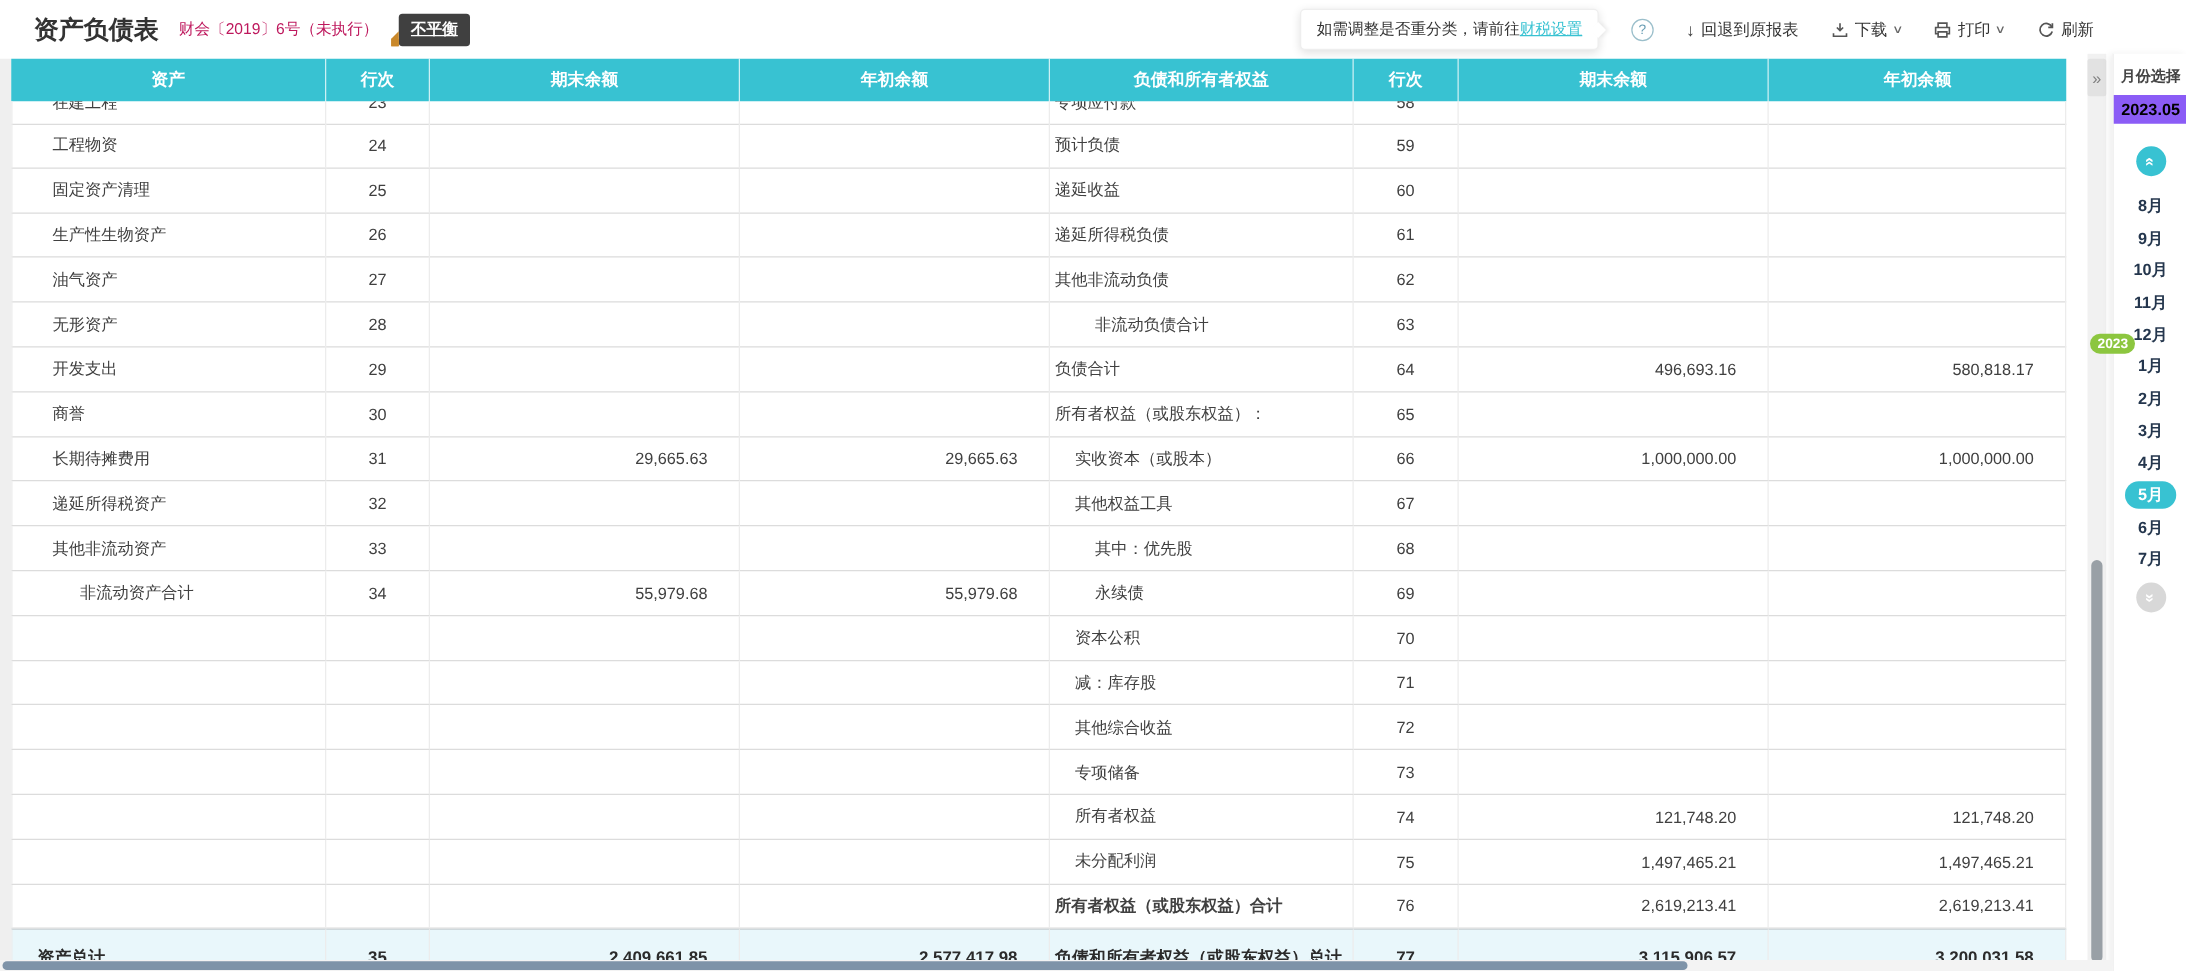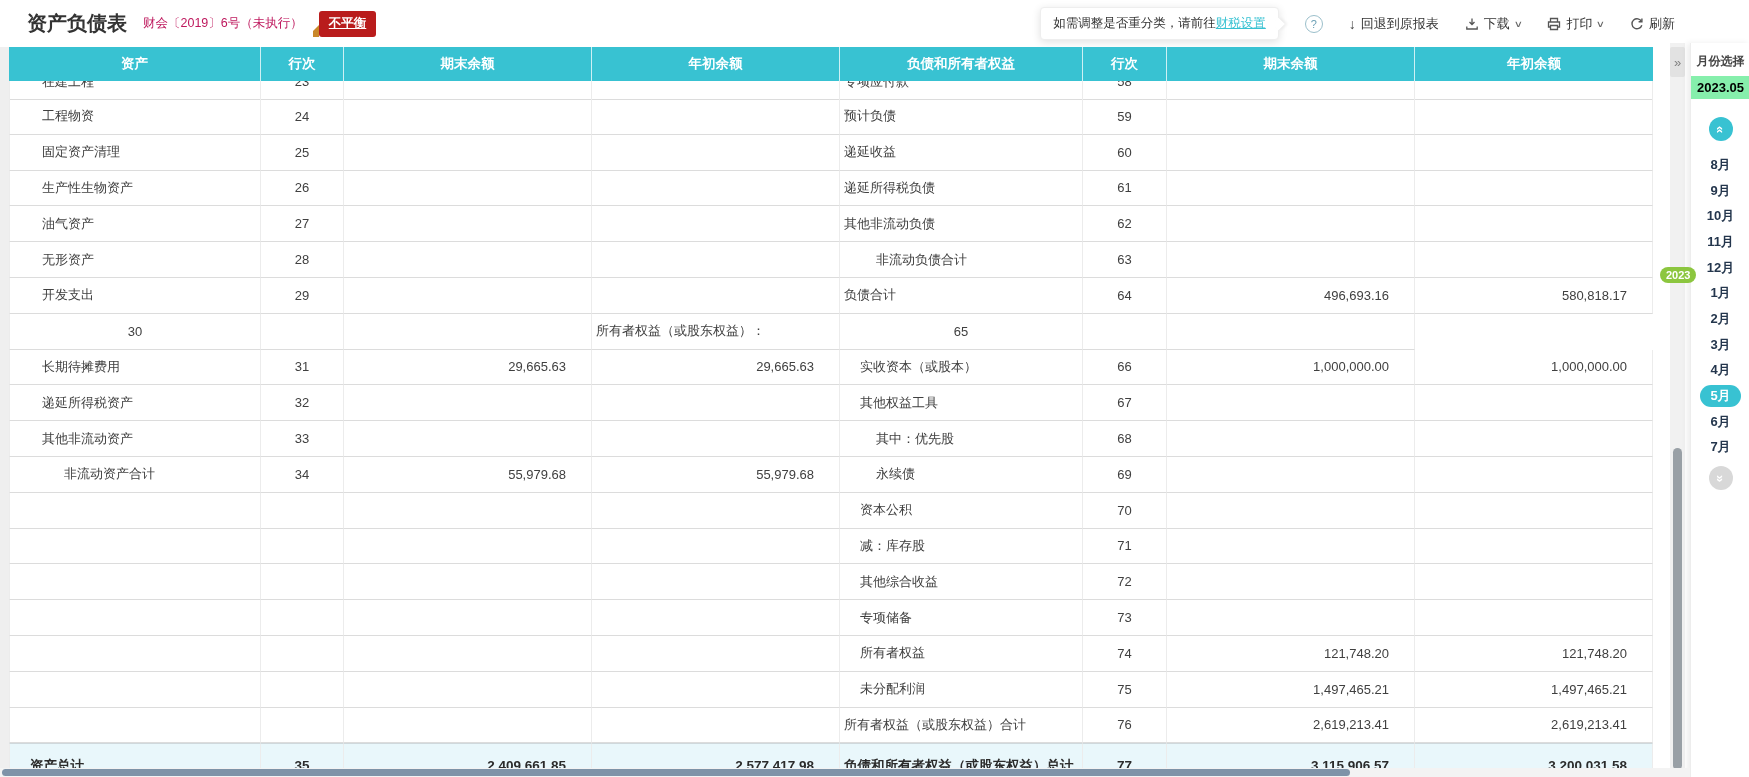--- a/index.html
+++ b/index.html
@@ -3,21 +3,21 @@
 <meta charset="utf-8">
 <style>
   html,body{margin:0;padding:0;}
   body{width:1749px;height:777px;overflow:hidden;position:relative;background:#fff;
        font-family:"Liberation Sans","DejaVu Sans",sans-serif;color:#404040;}
   
   .topbar{position:absolute;left:0;top:0;width:1749px;height:47px;background:#fff;}
   .title-group{position:absolute;left:27px;top:0;height:47px;display:flex;align-items:center;gap:16px;}
   .page-title{font-size:20px;font-weight:bold;color:#333;}
   .page-subtitle{font-size:12.5px;color:#be185d;}
-  .badge-unbalanced{position:relative;background:#b91c1c;color:#fff;font-size:12.5px;font-weight:bold;
+  .badge-unbalanced{position:relative;background:#404040;color:#fff;font-size:12.5px;font-weight:bold;
       padding:4px 10px 5px;border-radius:3px;text-decoration:underline;}
   .badge-unbalanced::before{content:"";position:absolute;left:-6px;bottom:0;
       border:6px solid transparent;border-right-color:#c9882a;border-bottom-color:#c9882a;
       border-left-width:0;border-top-width:6px;}
   .topbar-right{position:absolute;right:74px;top:0;height:47px;display:flex;align-items:center;gap:26px;}
   .tooltip{position:relative;background:#fff;border:1px solid #eee;border-radius:4px;
       box-shadow:0 2px 8px rgba(0,0,0,.12);padding:7px 12px;font-size:12.5px;color:#333;white-space:nowrap;}
   .tooltip::after{content:"";position:absolute;right:-5px;top:50%;width:9px;height:9px;background:#fff;
       transform:translateY(-50%) rotate(45deg);box-shadow:2px -2px 3px rgba(0,0,0,.06);}
   .tooltip a{color:#38c2d2;text-decoration:underline;cursor:pointer;}
@@ -53,34 +53,34 @@
   .tfoot .c-label.r{padding-left:4px;}
   
   .rightbar{position:absolute;left:1653px;top:43px;width:96px;height:734px;}
   .scroll-track{position:absolute;left:17px;top:0;width:15px;height:734px;background:#f1f1f1;}
   .collapse-btn{position:absolute;left:17px;top:4px;width:15px;height:30px;background:#e2e2e2;border-radius:2px;
       color:#808080;font-size:13px;display:flex;align-items:center;justify-content:center;cursor:pointer;}
   .v-thumb{position:absolute;left:20px;top:405px;width:9px;height:322px;background:#99a0a6;border-radius:5px;cursor:pointer;}
   .month-panel{position:absolute;left:37px;top:0;width:59px;height:734px;background:#fff;
       box-shadow:-3px 0 6px rgba(0,0,0,.07);border-left:1px solid #ededed;}
   .mp-title{font-size:12px;font-weight:bold;color:#444;text-align:center;margin-top:10px;}
-  .mp-current{margin-top:6px;background:#86efac;color:#000;font-weight:bold;font-size:13px;
+  .mp-current{margin-top:6px;background:#8b5cf6;color:#000;font-weight:bold;font-size:13px;
       text-align:center;padding:4px 0;}
   .mp-up{width:24px;height:24px;border-radius:50%;background:#38c2d2;color:#fff;margin:18px auto 8px;
       display:flex;align-items:center;justify-content:center;cursor:pointer;}
   .mp-up span{transform:rotate(90deg);font-weight:bold;font-size:13px;}
   .mp-down{width:24px;height:24px;border-radius:50%;background:#d8d8d8;color:#fff;margin:6px auto 0;
       display:flex;align-items:center;justify-content:center;cursor:pointer;}
   .mp-down span{transform:rotate(90deg);font-weight:bold;font-size:13px;}
   .month-list{margin-top:11px;}
   .month-item{height:25.7px;display:flex;align-items:center;justify-content:center;
       font-size:13px;font-weight:bold;color:#24364d;cursor:pointer;}
   .month-item.sel{color:#fff;}
   .month-item.sel .pill{background:#38c2d2;border-radius:11px;padding:2px 10px;}
-  .year-badge{position:absolute;left:7px;top:224px;background:#8cc63f;color:#fff;font-size:11px;
+  .year-badge{position:absolute;left:19px;top:224px;background:#8cc63f;color:#fff;font-size:11px;
       font-weight:bold;padding:2px 6px;border-radius:8px;z-index:5;}
   
   .h-track{position:absolute;left:0;bottom:0;width:1690px;height:9px;background:#f3f3f3;}
   .h-thumb{position:absolute;left:2px;top:1px;width:1348px;height:7px;background:#7e93a8;border-radius:4px;cursor:pointer;}
 </style>
 </head>
 <body>
 
 <div class="topbar">
   <div class="title-group">
@@ -220,20 +220,21 @@
     <div class="cell c-line">29</div>
     <div class="cell c-num"></div>
     <div class="cell c-num"></div>
     <div class="cell c-label r" style="padding-left: 4px;">负债合计</div>
     <div class="cell c-line">64</div>
     <div class="cell c-num">496,693.16</div>
     <div class="cell c-num">580,818.17</div>
   </div>
 
   <div class="trow grid8">
+    <div class="cell c-label" style="padding-left: 32px;">商誉</div>
     <div class="cell c-line">30</div>
     <div class="cell c-num"></div>
     <div class="cell c-num"></div>
     <div class="cell c-label r" style="padding-left: 4px;">所有者权益（或股东权益）：</div>
     <div class="cell c-line">65</div>
     <div class="cell c-num"></div>
     <div class="cell c-num"></div>
   </div>
 
   <div class="trow grid8">
@@ -344,21 +345,21 @@
     <div class="cell c-line">75</div>
     <div class="cell c-num">1,497,465.21</div>
     <div class="cell c-num">1,497,465.21</div>
   </div>
 
   <div class="trow grid8">
     <div class="cell c-label" style="padding-left: 32px;"></div>
     <div class="cell c-line"></div>
     <div class="cell c-num"></div>
     <div class="cell c-num"></div>
-    <div class="cell c-label r" style="padding-left: 4px;">所有者权益（或股东权益）合计</div>
+    <div class="cell c-label r" style="padding-left: 4px; font-weight: bold;">所有者权益（或股东权益）合计</div>
     <div class="cell c-line">76</div>
     <div class="cell c-num">2,619,213.41</div>
     <div class="cell c-num">2,619,213.41</div>
   </div>
 </div>
 
   <div class="tfoot grid8">
     <div class="cell c-label">资产总计</div>
     <div class="cell c-line">35</div>
     <div class="cell c-num">2,409,661.85</div>

